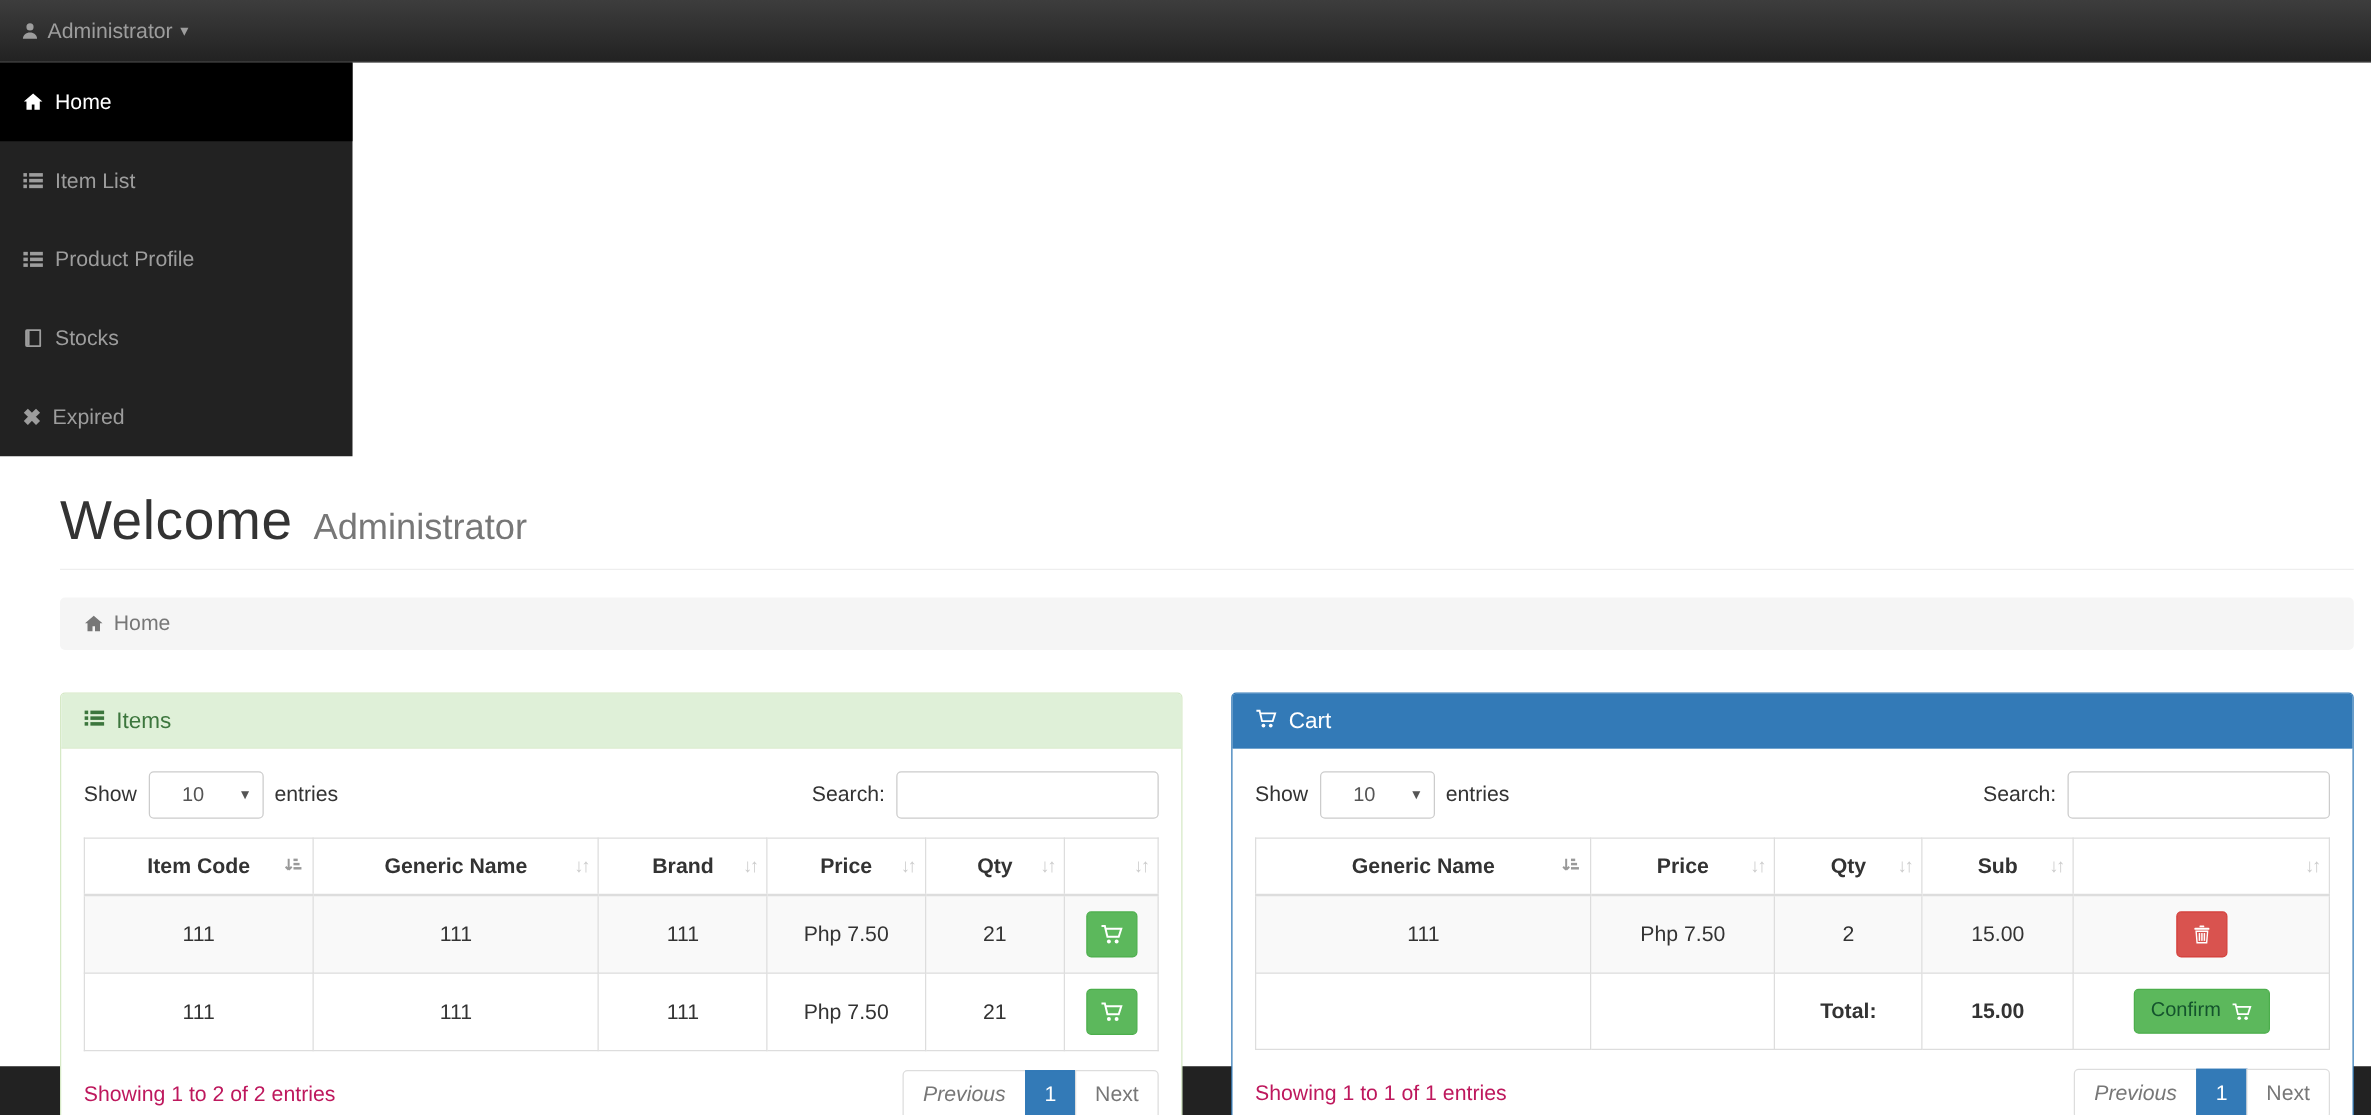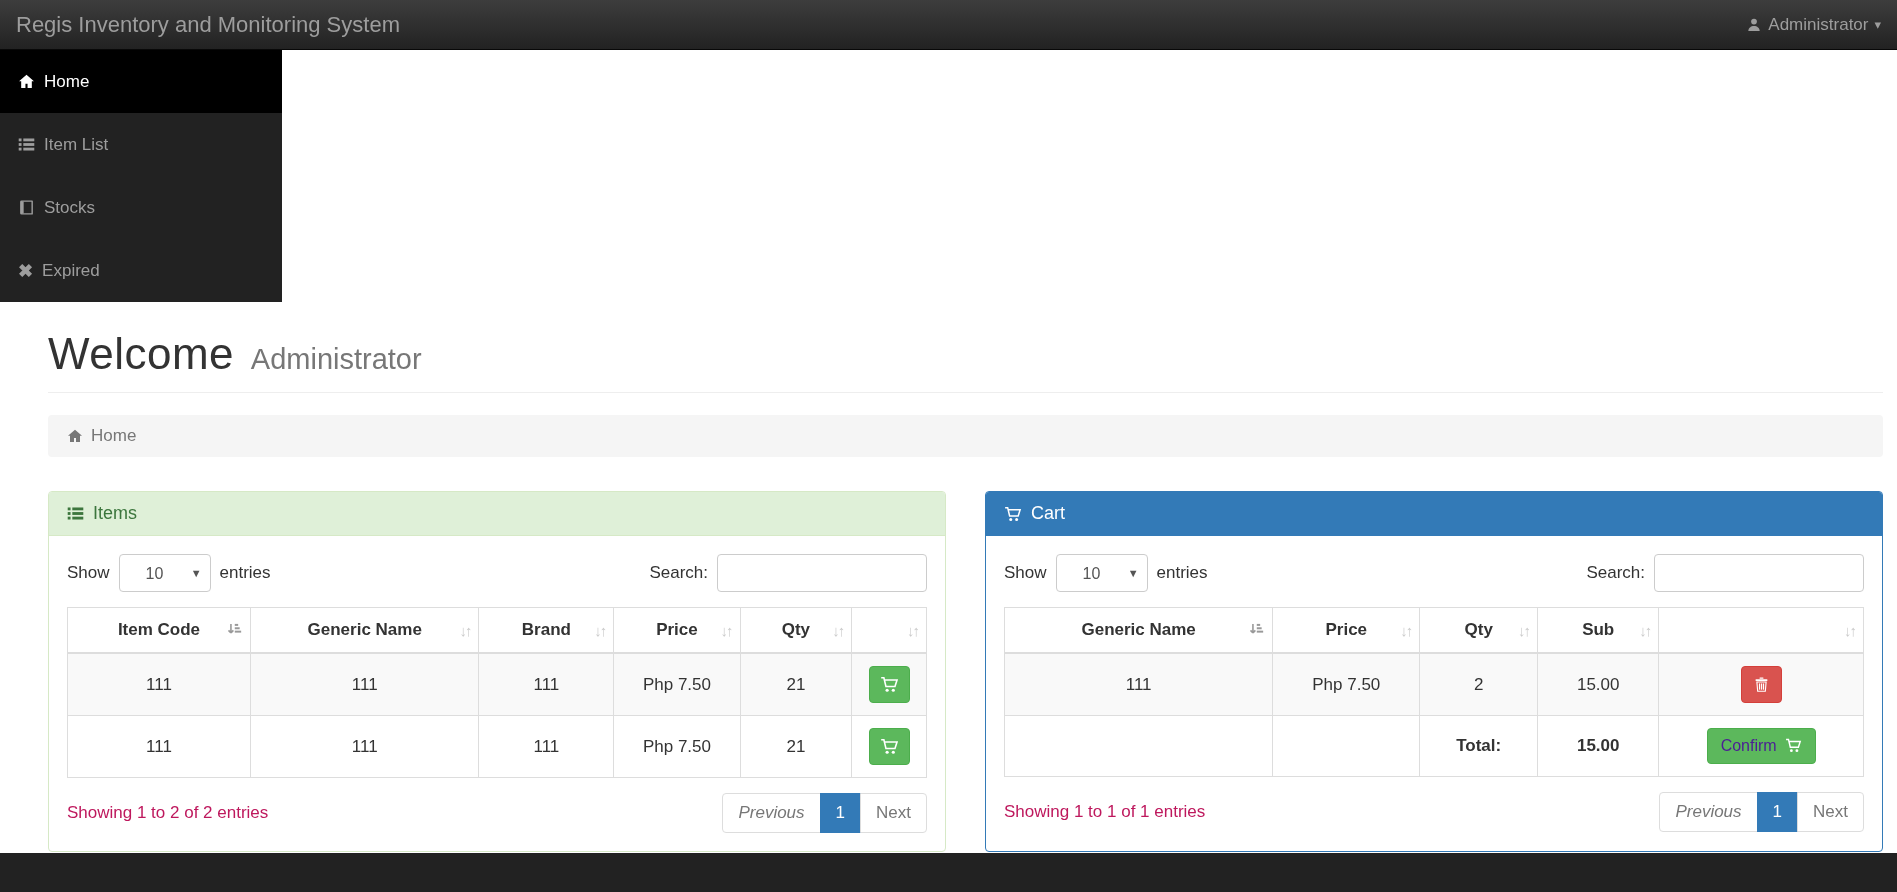--- a/index.html
+++ b/index.html
@@ -51,21 +51,21 @@
     padding:0 19px; color:#777; font-size:17px;
   }
   .breadcrumb svg { fill:#777; }
 
   
   .panels { display:flex; gap:39px; margin-top:34px; }
   .panel { flex:1; border:1px solid; border-radius:4px; background:#fff; }
   .panel-success { border-color:#d6e9c6; }
   .panel-primary { border-color:#337ab7; }
   .panel-heading {
-    display:flex; align-items:center; gap:9px;
+    display:flex; align-items:flex-start; gap:9px;
     padding:11px 18px; font-size:18px;
     border-bottom:1px solid; border-radius:3px 3px 0 0;
   }
   .panel-success .panel-heading { background:#dff0d8; color:#3c763d; border-color:#d6e9c6; }
   .panel-success .panel-heading svg { fill:#3c763d; }
   .panel-primary .panel-heading { background:#337ab7; color:#fff; border-color:#337ab7; }
   .panel-primary .panel-heading svg { fill:#fff; }
   .panel-body { padding:18px; }
 
   
@@ -100,22 +100,22 @@
   
   .btn-cart, .btn-trash {
     width:41px; height:37px; border-radius:4px;
     display:inline-flex; align-items:center; justify-content:center;
     cursor:pointer; padding:0;
   }
   .btn-cart { background:#5cb85c; border:1px solid #4cae4c; }
   .btn-trash { background:#d9534f; border:1px solid #d43f3a; }
   .btn-confirm {
     background:#5cb85c; border:1px solid #4cae4c; border-radius:4px;
-    color:#4c1d95; font-size:16px; padding:8px 13px;
-    display:inline-flex; align-items:flex-start; gap:8px; cursor:pointer;
+    color:#14532d; font-size:16px; padding:8px 13px;
+    display:inline-flex; align-items:flex-end; gap:8px; cursor:pointer;
     font-family:"Liberation Sans", sans-serif;
   }
 
   
   .dt-footer { display:flex; justify-content:space-between; align-items:center; margin-top:15px; }
   .dt-info { font-size:17px; color:#be185d; }
   .pagination { display:flex; }
   .page-btn {
     border:1px solid #ddd; background:#fff; color:#777;
     padding:9px 15px; font-size:17px; margin-left:-1px; cursor:pointer;
@@ -125,21 +125,20 @@
   .page-btn.last { border-radius:0 4px 4px 0; }
   .page-btn.active { background:#337ab7; border-color:#337ab7; color:#fff; }
 
   
   .app-footer { height:39px; background:#222; }
 </style>
 </head>
 <body>
 
 <div class="navbar">
-  <div class="navbar-brand">Regis Inventory and Monitoring System</div>
   <div class="navbar-user">
     <span>
       <svg width="16" height="16" viewBox="0 0 24 24">
           <circle cx="12" cy="6.8" r="4.3"></circle>
           <path d="M3.5 21c0-4.6 3.8-7.6 8.5-7.6s8.5 3 8.5 7.6z"></path>
         </svg>
     </span>
     <span>Administrator</span>
     <span class="caret">▾</span>
   </div>
@@ -161,20 +160,33 @@
         <svg width="17" height="17" viewBox="0 0 24 24">
             <rect x="1" y="3.5" width="4" height="4"></rect>
             <rect x="7.5" y="3.5" width="15.5" height="4"></rect>
             <rect x="1" y="10" width="4" height="4"></rect>
             <rect x="7.5" y="10" width="15.5" height="4"></rect>
             <rect x="1" y="16.5" width="4" height="4"></rect>
             <rect x="7.5" y="16.5" width="15.5" height="4"></rect>
           </svg>
       </span>
       <span>Item List</span>
+    </div>
+    <div class="side-item">
+      <span>
+        <svg width="17" height="17" viewBox="0 0 24 24">
+            <rect x="1" y="3.5" width="5" height="4"></rect>
+            <rect x="8.5" y="3.5" width="14.5" height="4"></rect>
+            <rect x="1" y="10" width="5" height="4"></rect>
+            <rect x="8.5" y="10" width="14.5" height="4"></rect>
+            <rect x="1" y="16.5" width="5" height="4"></rect>
+            <rect x="8.5" y="16.5" width="14.5" height="4"></rect>
+          </svg>
+      </span>
+      <span>Product Profile</span>
     </div>
     <div class="side-item">
       <span>
         <svg width="17" height="17" viewBox="0 0 24 24">
             <path d="M5 2h15a1 1 0 0 1 1 1v18a1 1 0 0 1-1 1H5a2 2 0 0 1-2-2V4a2 2 0 0 1 2-2zm1 2v16h13V4z"></path>
             <rect x="5.5" y="3.5" width="2.5" height="17"></rect>
           </svg>
       </span>
       <span>Stocks</span>
     </div>

